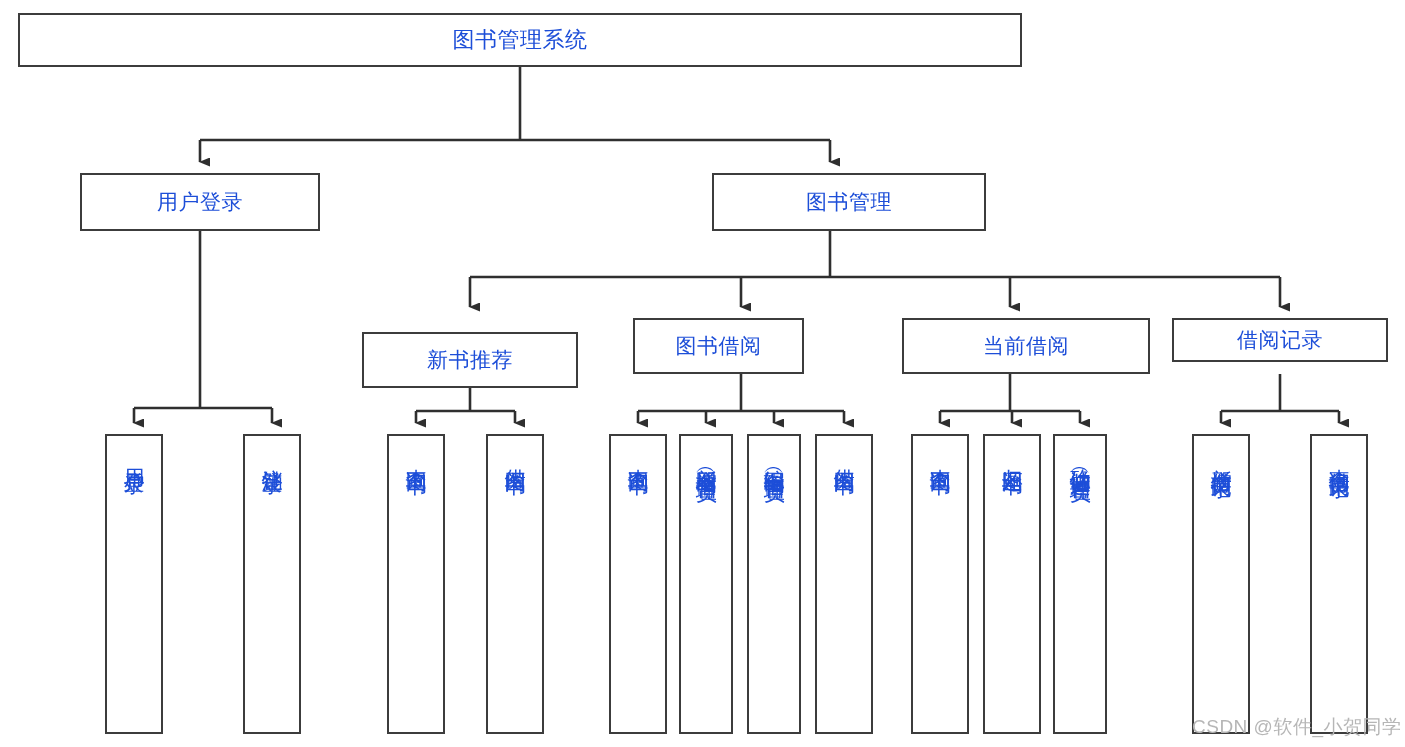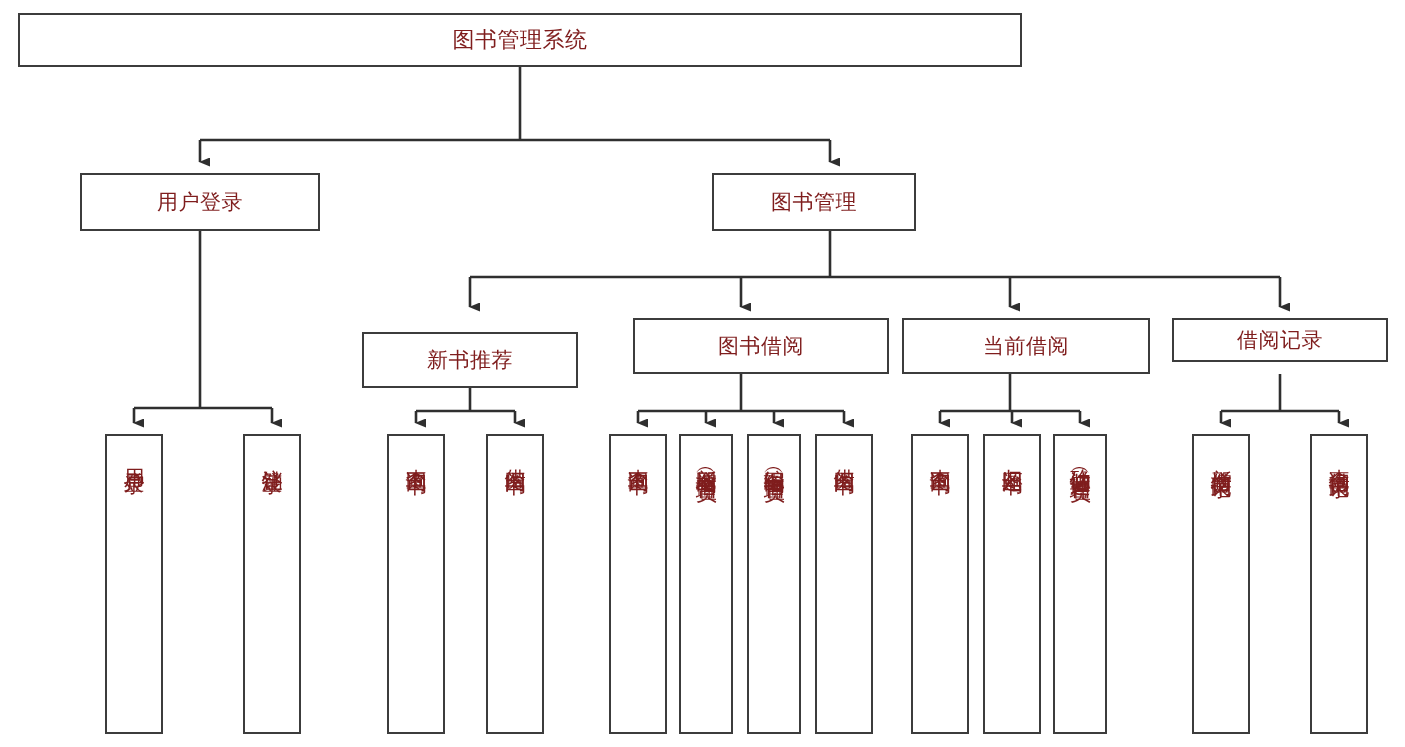--- a/index.html
+++ b/index.html
@@ -28,21 +28,21 @@
     position: absolute;
     box-sizing: border-box;
     background: #ffffff;
     border: 2px solid #3c3c3c;
     display: flex;
     align-items: center;
     justify-content: center;
     overflow: hidden;
   }
   .node-label {
-    color: #7f1d1d;
+    color: #1d4ed8;
     text-align: left;
     line-height: 1.12;
     letter-spacing: 0.5px;
     white-space: pre-line;
   }
   .node-box.horizontal .node-label {
     font-size: 21px;
   }
   .node-box.root .node-label {
     font-size: 22px;
@@ -117,27 +117,27 @@
       </g>
   </svg>
 
   <div id="nodes-layer">
       <div class="node-box root horizontal" style="left: 18px; top: 13px; width: 1004px; height: 54px;">
         <span class="node-label">图书管理系统</span>
       </div>
       <div class="node-box horizontal" style="left: 80px; top: 173px; width: 240px; height: 58px;">
         <span class="node-label">用户登录</span>
       </div>
-      <div class="node-box horizontal" style="left: 712px; top: 173px; width: 204px; height: 58px;">
+      <div class="node-box horizontal" style="left: 712px; top: 173px; width: 274px; height: 58px;">
         <span class="node-label">图书管理</span>
       </div>
       <div class="node-box horizontal" style="left: 362px; top: 332px; width: 216px; height: 56px;">
         <span class="node-label">新书推荐</span>
       </div>
-      <div class="node-box horizontal" style="left: 633px; top: 318px; width: 256px; height: 56px;">
+      <div class="node-box horizontal" style="left: 633px; top: 318px; width: 171px; height: 56px;">
         <span class="node-label">图书借阅</span>
       </div>
       <div class="node-box horizontal" style="left: 902px; top: 318px; width: 248px; height: 56px;">
         <span class="node-label">当前借阅</span>
       </div>
       <div class="node-box horizontal" style="left: 1172px; top: 318px; width: 216px; height: 44px;">
         <span class="node-label">借阅记录</span>
       </div>
       <div class="node-box vertical" style="left: 105px; top: 434px; width: 58px; height: 300px;">
         <span class="node-label">用户登录</span>
@@ -173,14 +173,15 @@
         <span class="node-label">确认归还（管理员）</span>
       </div>
       <div class="node-box vertical" style="left: 1192px; top: 434px; width: 58px; height: 300px;">
         <span class="node-label">新增借阅记录</span>
       </div>
       <div class="node-box vertical" style="left: 1310px; top: 434px; width: 58px; height: 300px;">
         <span class="node-label">查询借阅记录</span>
       </div>
     </div>
 
+  <div class="watermark" style="left: 1192px; top: 714px;">CSDN @软件_小贺同学</div>
 
 </div>
 
 </body></html>

